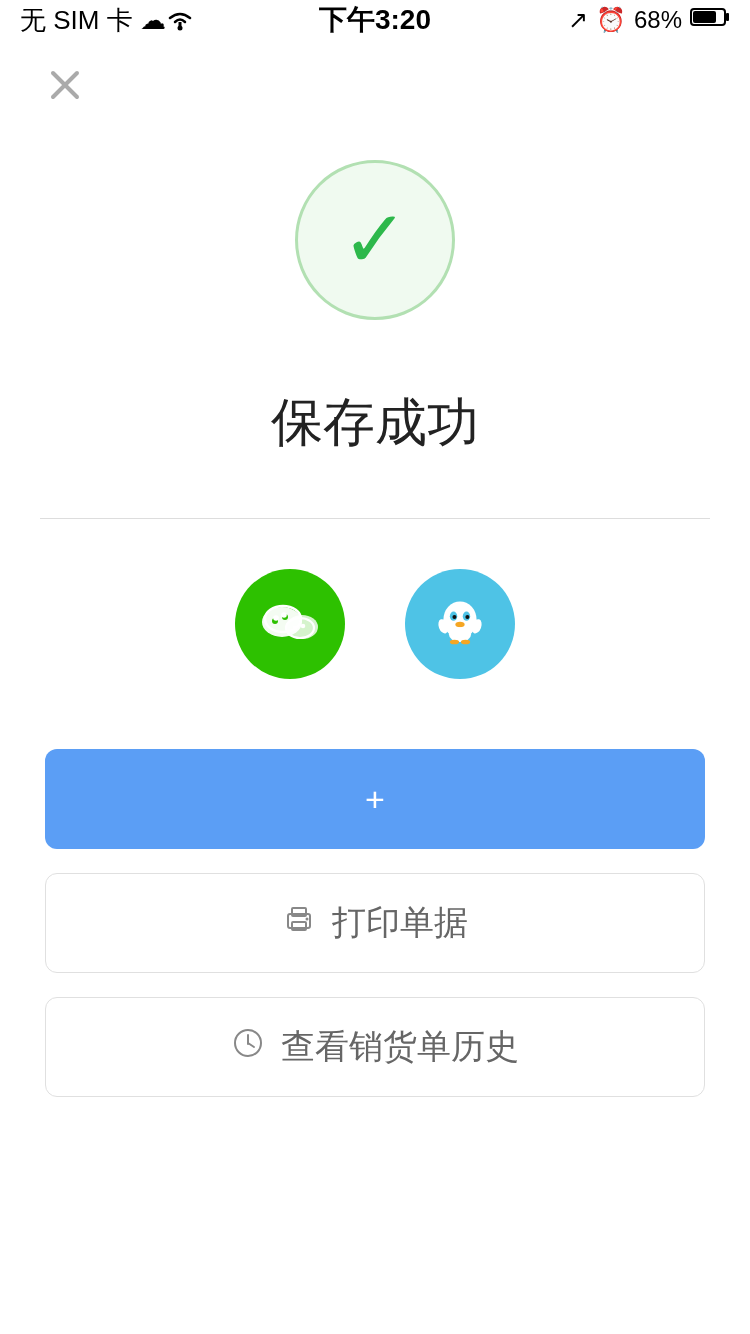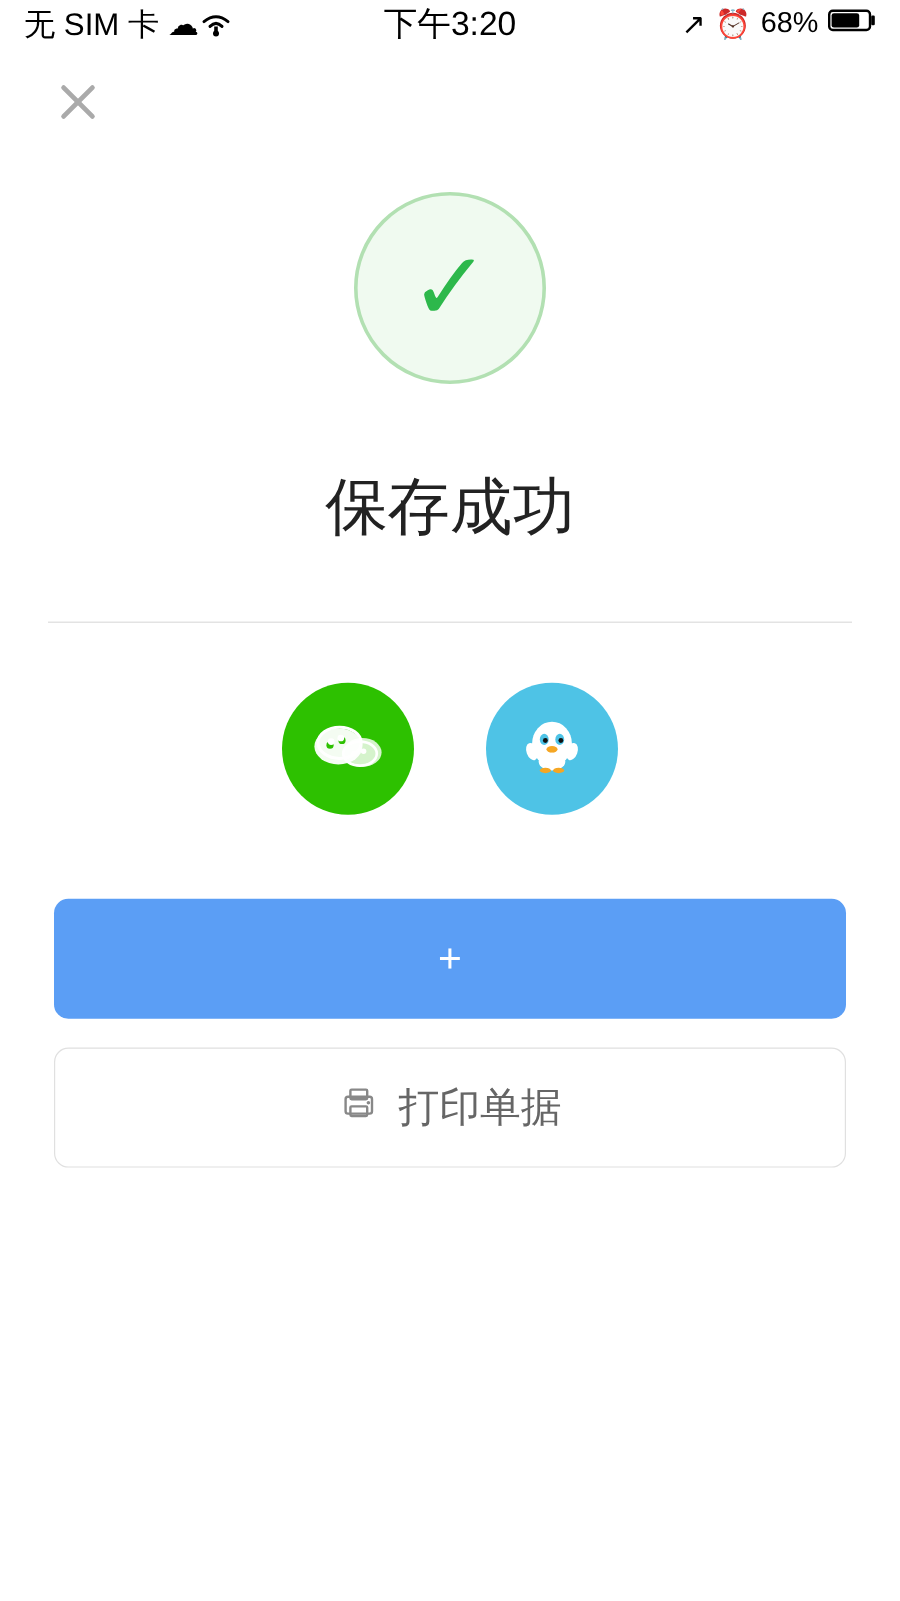--- a/index.html
+++ b/index.html
@@ -27,21 +27,21 @@
     }
     .status-left {
       display: flex;
       align-items: flex-end;
     }
     .status-center {
       position: absolute;
       left: 50%;
       transform: translateX(-50%);
       font-size: 28px;
-      font-weight: 400;
+      font-weight: 700;
     }
     .status-right {
       display: flex;
       align-items: center;
       gap: 8px;
       font-size: 24px;
     }
 
     
     .main-content {
@@ -288,16 +288,26 @@
         <svg width="34" height="34" viewBox="0 0 34 34" fill="none">
           <rect x="6" y="12" width="22" height="14" rx="2" stroke="#888" stroke-width="2"></rect>
           <rect x="10" y="6" width="14" height="8" rx="1" stroke="#888" stroke-width="2"></rect>
           <rect x="10" y="20" width="14" height="8" rx="1" stroke="#888" stroke-width="2"></rect>
           <circle cx="25" cy="17" r="1.5" fill="#888"></circle>
         </svg>
       </span>
       <span>打印单据</span>
     </button>
 
+    <button class="action-btn action-btn-secondary">
+      <span class="btn-icon">
+        <svg width="34" height="34" viewBox="0 0 34 34" fill="none">
+          <circle cx="17" cy="17" r="13" stroke="#888" stroke-width="2"></circle>
+          <line x1="17" y1="9" x2="17" y2="18" stroke="#888" stroke-width="2" stroke-linecap="round"></line>
+          <line x1="17" y1="17" x2="23" y2="21" stroke="#888" stroke-width="2" stroke-linecap="round"></line>
+        </svg>
+      </span>
+      <span>查看销货单历史</span>
+    </button>
 
   </div>
 
 </div>
 
 </body></html>

